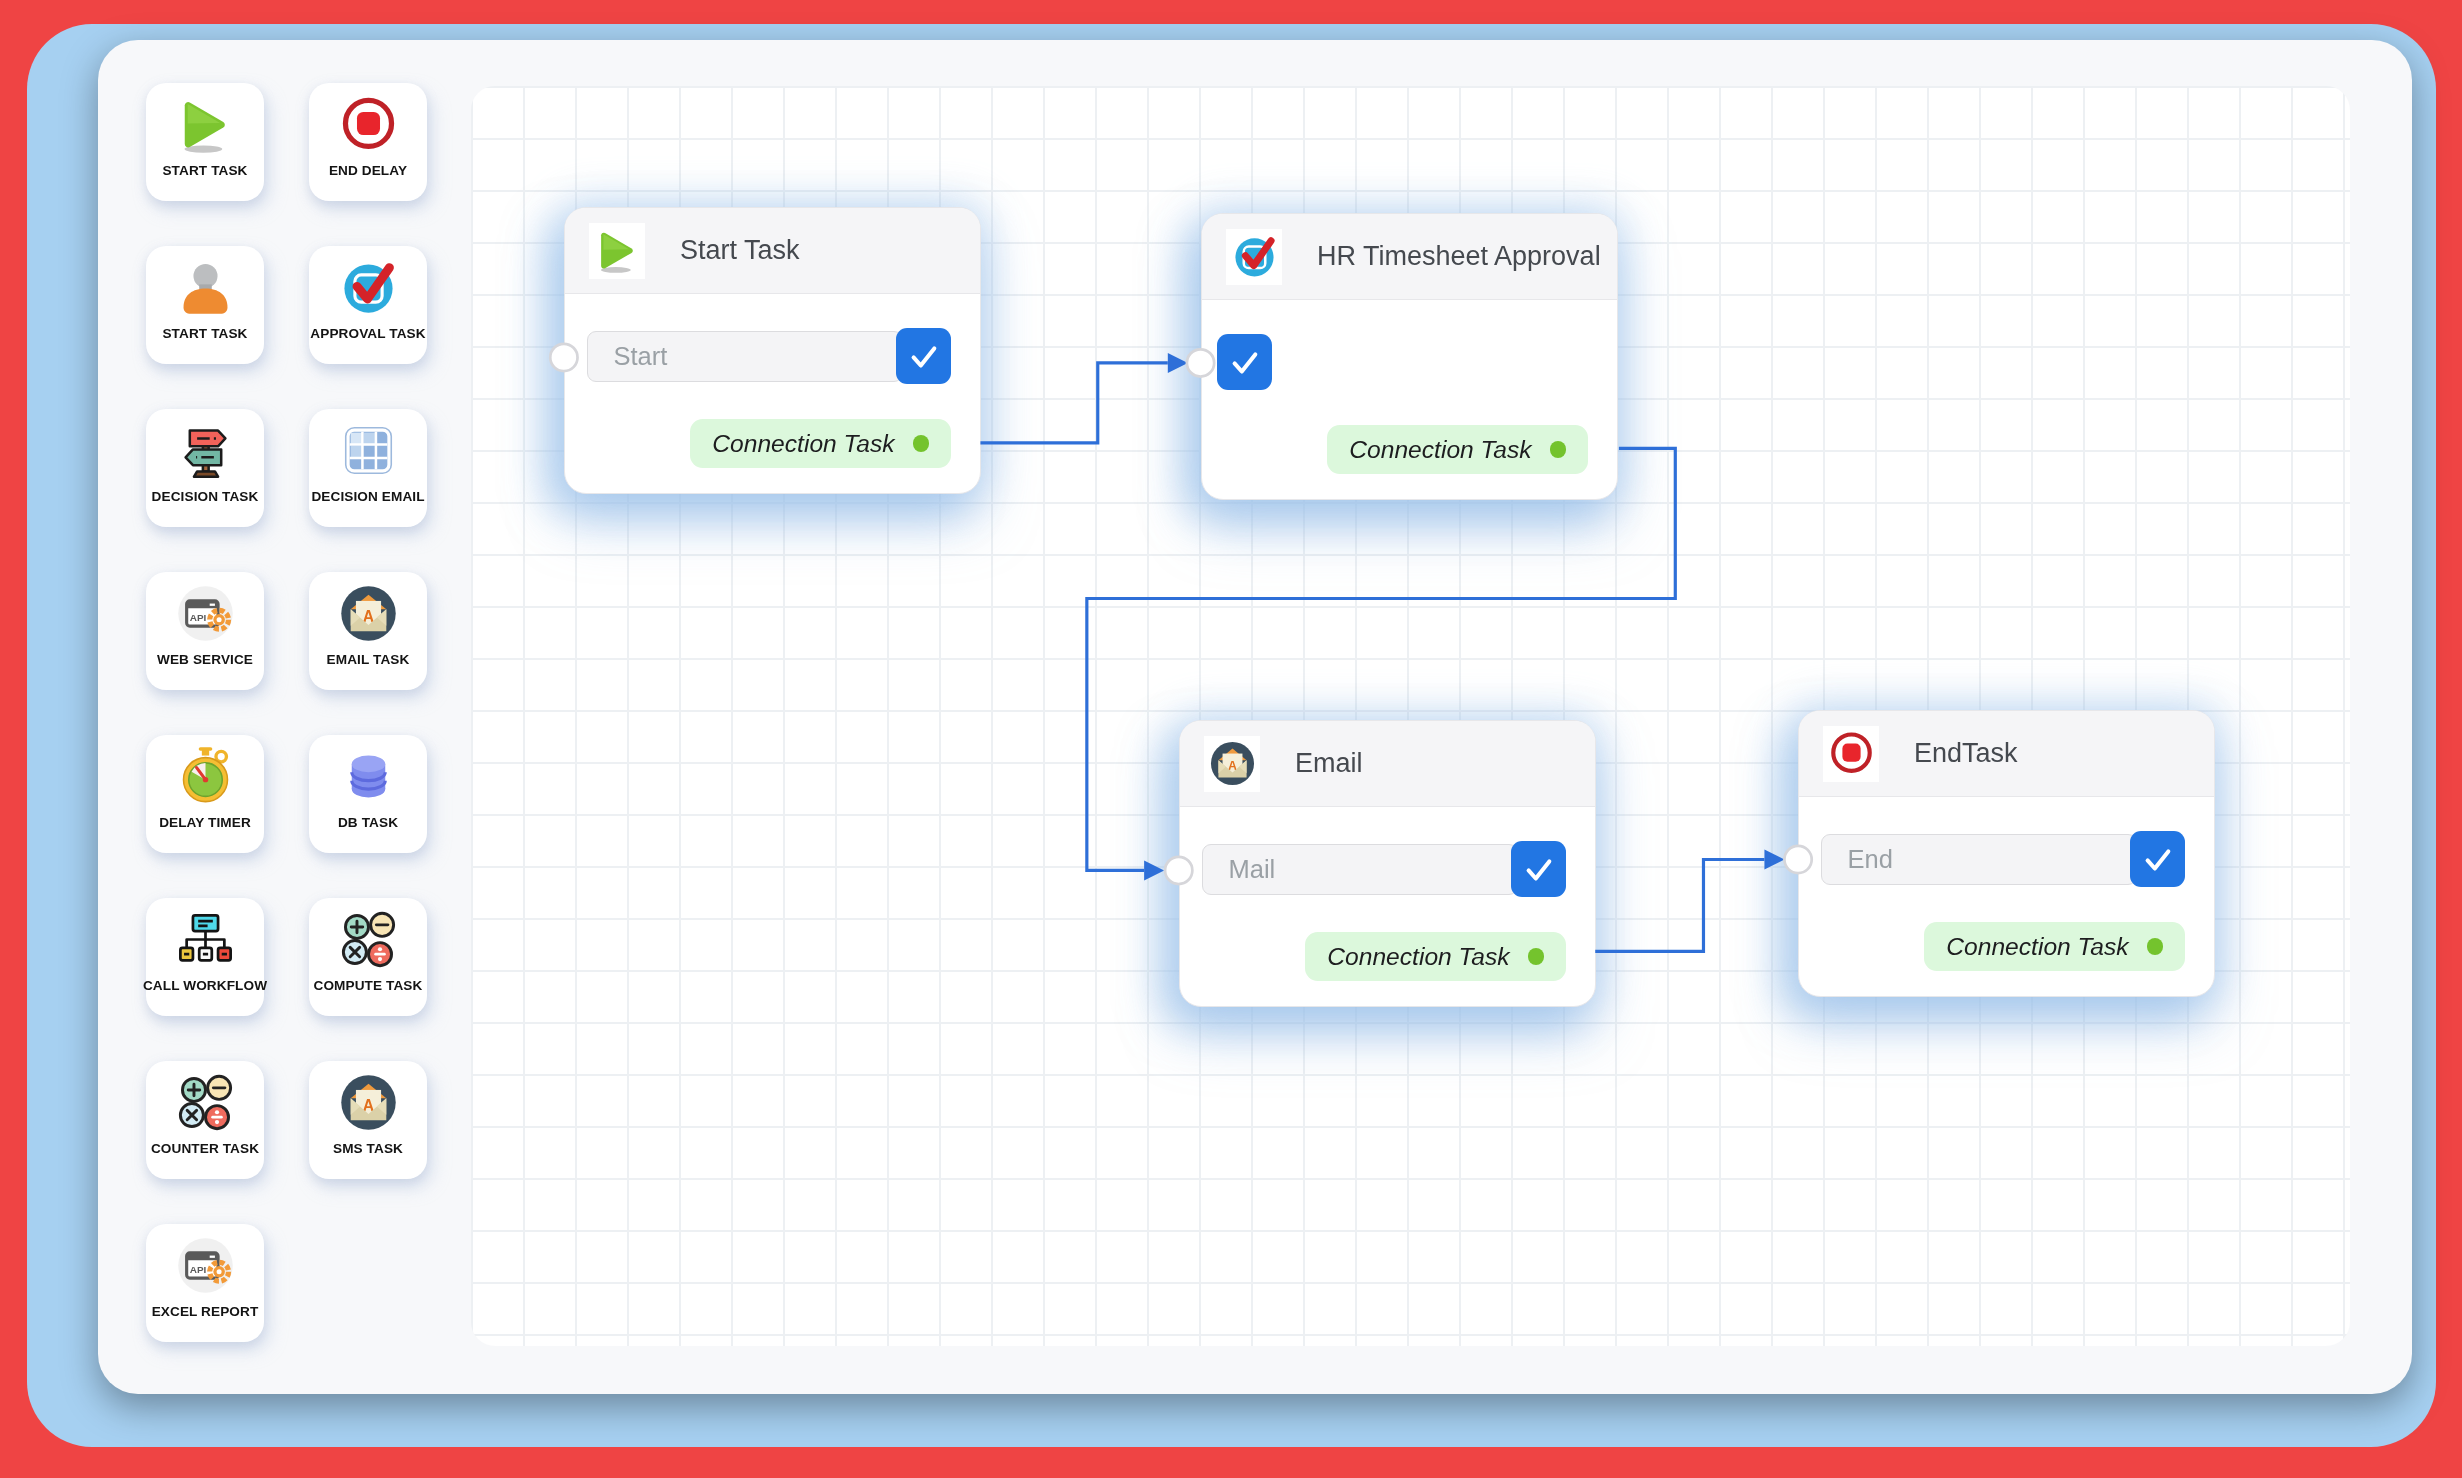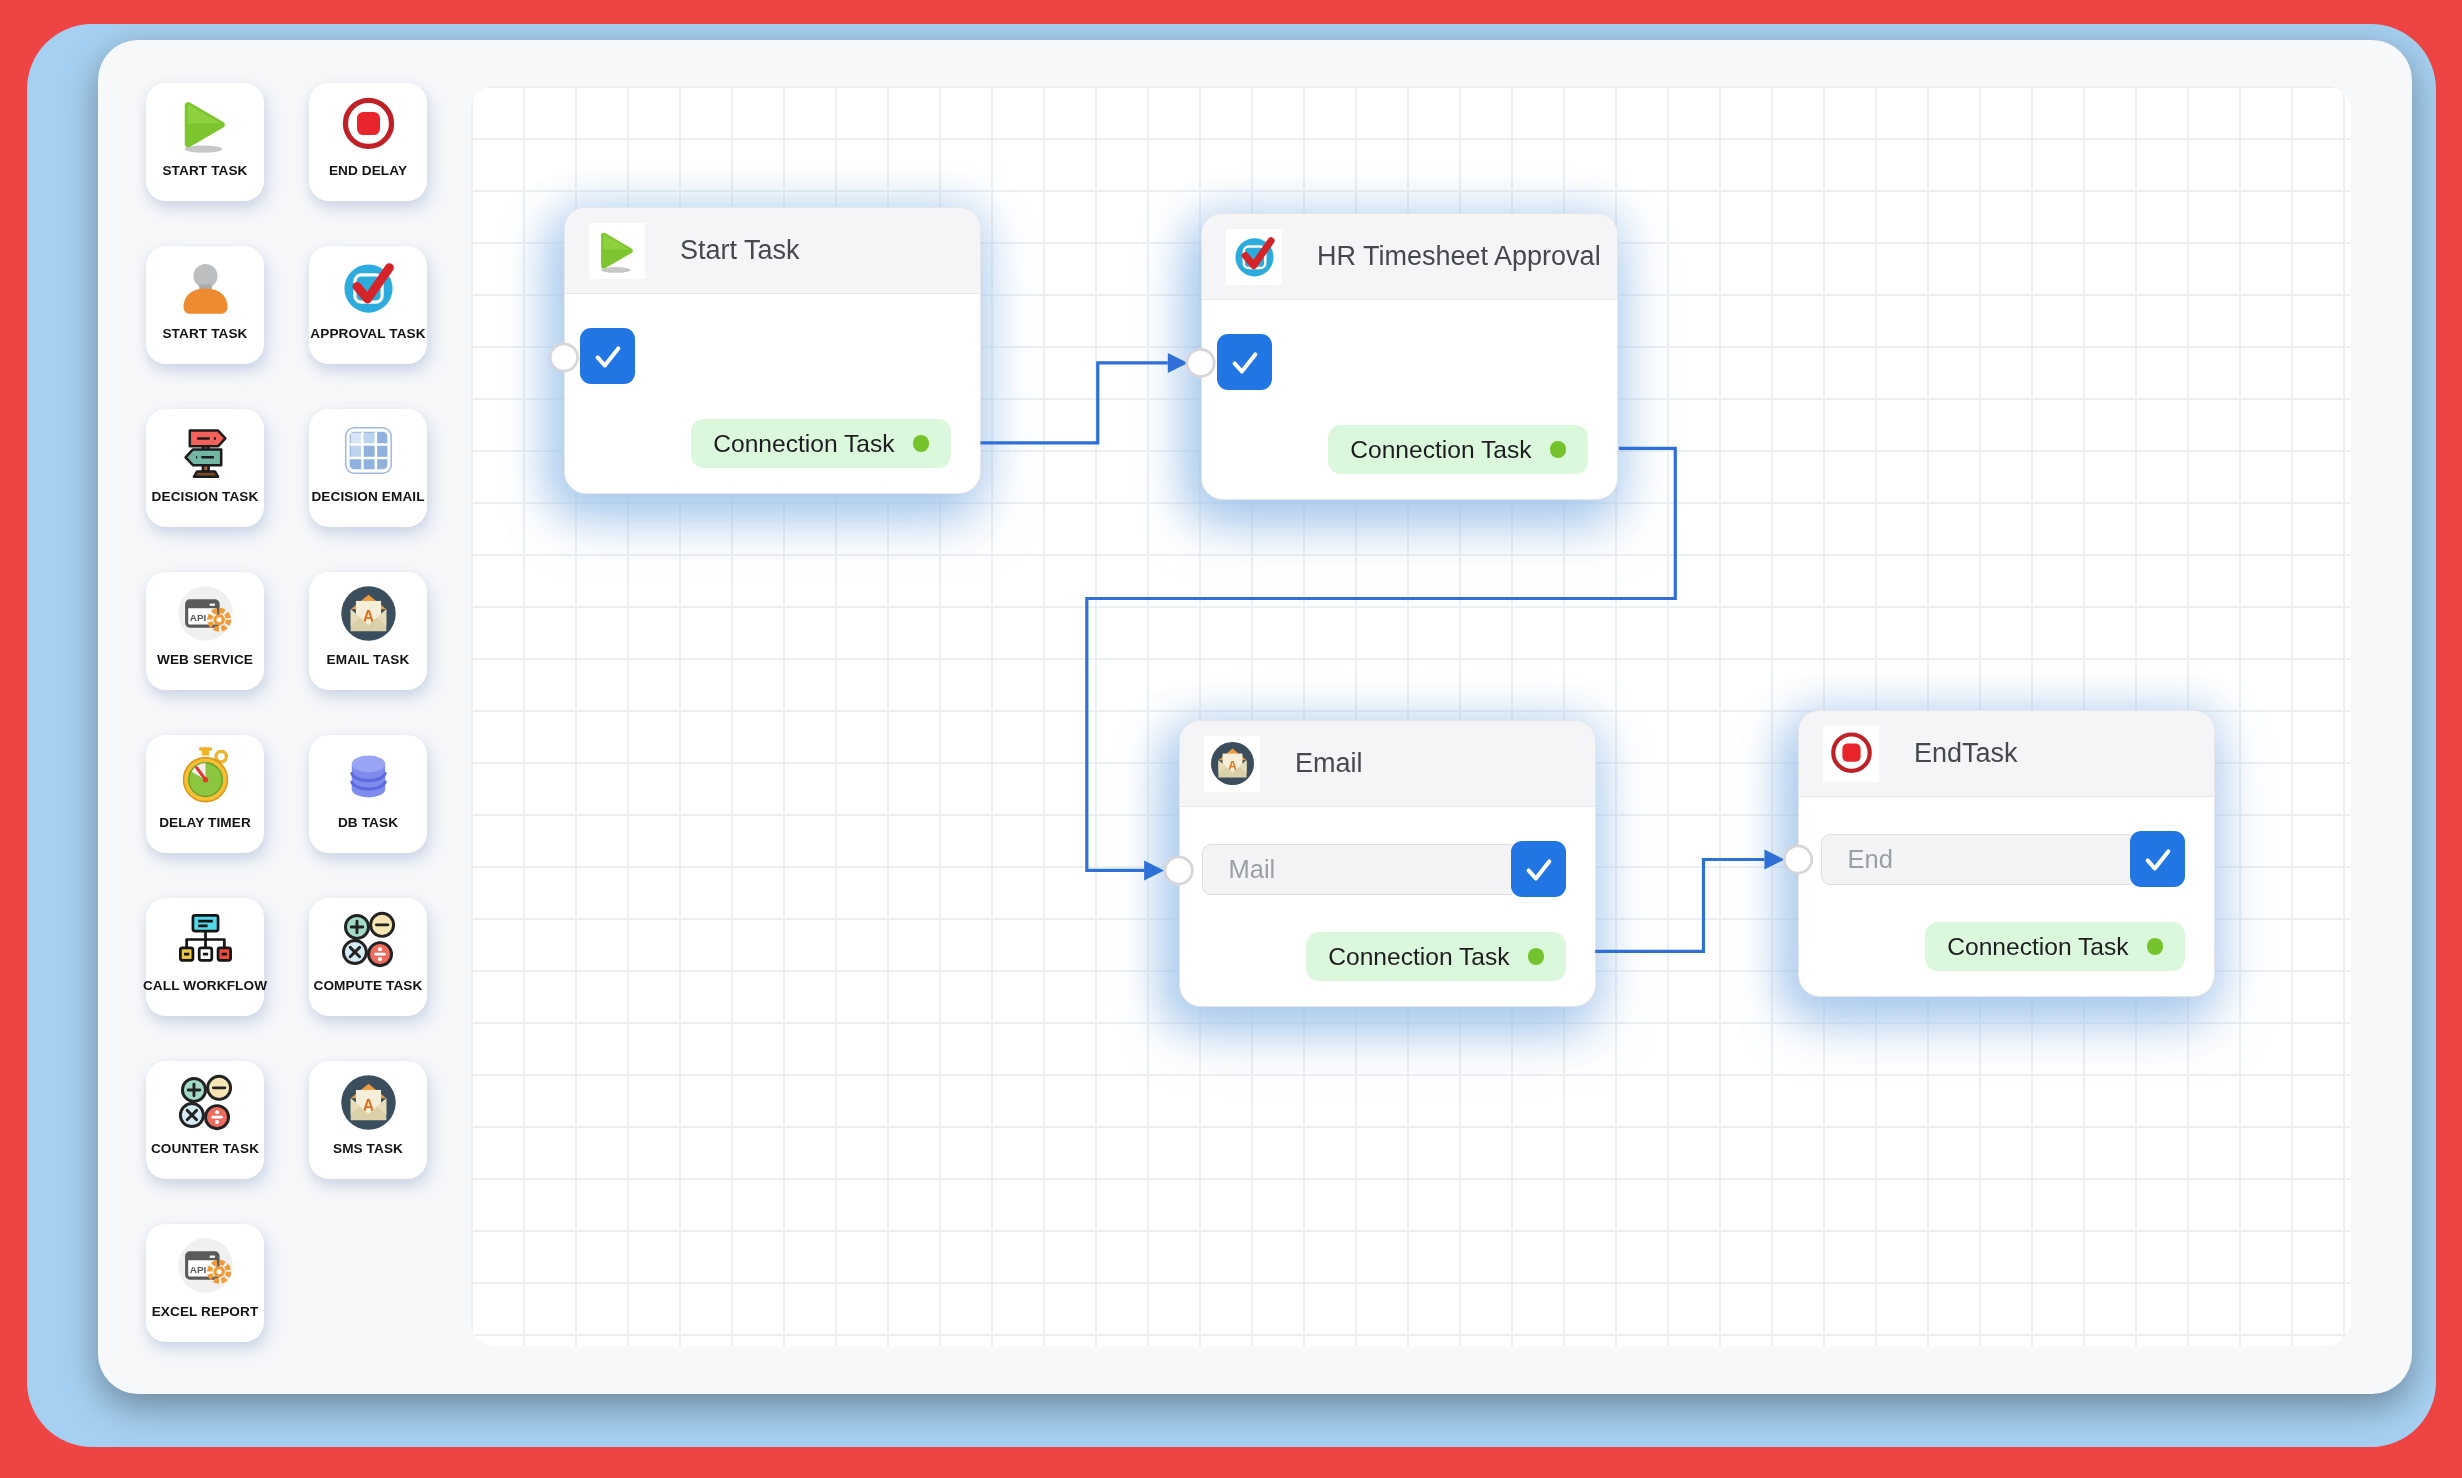--- a/index.html
+++ b/index.html
@@ -38,21 +38,21 @@
   .input-row{position:absolute;left:22px;right:29px;top:120px;height:56px;
              display:flex;align-items:center;}
   .node-input{flex:1;min-width:0;height:51px;background:#f4f4f6;border:1.8px solid #dcdcdf;
               border-radius:9px;padding:0 25.5px;font-size:25.5px;color:#9aa0a5;
               font-family:inherit;box-sizing:border-box;}
   .check-btn{flex:0 0 55px;width:55px;height:56px;margin-left:-7.3px;background:#2276e3;
              border:none;border-radius:11px;display:flex;align-items:center;
              justify-content:center;padding:0;cursor:pointer;}
   .badge{position:absolute;right:29px;top:211px;height:49px;background:#dcf8dc;
          border-radius:12.7px;display:flex;align-items:center;padding:0 22px;}
-  .badge-label{font-size:24.6px;color:#1d1d1f;}
+  .badge-label{font-size:24.6px;color:#1d1d1f;font-style:italic;}
   .dot{width:16.4px;height:16.4px;border-radius:50%;background:#74c32d;margin-left:18px;}
   
   .flow-svg{position:absolute;left:0;top:0;width:2462px;height:1478px;pointer-events:none;}
   .connector{fill:none;stroke:#2e6fd8;stroke-width:3.5;}
   .arrowhead{fill:#2e6fd8;}
   .port{fill:#ffffff;stroke:#d6d6da;stroke-width:3;}
 </style>
 </head>
 <body>
 
@@ -279,20 +279,21 @@
       <span class="node-icon">
           <svg width="53" height="53" viewBox="0 0 64 64">
             <ellipse cx="30" cy="55.5" rx="18" ry="3.5" fill="#c7c7c7"></ellipse>
       <path d="M17 11 L49 29.5 a3.2 3.2 0 0 1 0 5.4 L17 53.4 a3.2 3.2 0 0 1 -4.8 -2.7 V13.7 A3.2 3.2 0 0 1 17 11 Z" fill="#7cc52f"></path>
       <path d="M15 12.5 L46 30.5 L15 31 Z" fill="#9ad84f" opacity=".55"></path>
           </svg>
         </span>
       <span class="node-title">Start Task</span>
     </div>
     <div class="input-row">
+      <input class="node-input" readonly="" value="Start" style="">
       <button class="check-btn">
         <svg width="31" height="27" viewBox="0 0 34 30">
           <polyline points="6,16 14,25 29,6" fill="none" stroke="#fff" stroke-width="4.5" stroke-linecap="round" stroke-linejoin="round"></polyline>
           </svg>
       </button>
     </div>
     <div class="badge">
       <span class="badge-label">Connection Task</span>
       <span class="dot"></span>
     </div>

